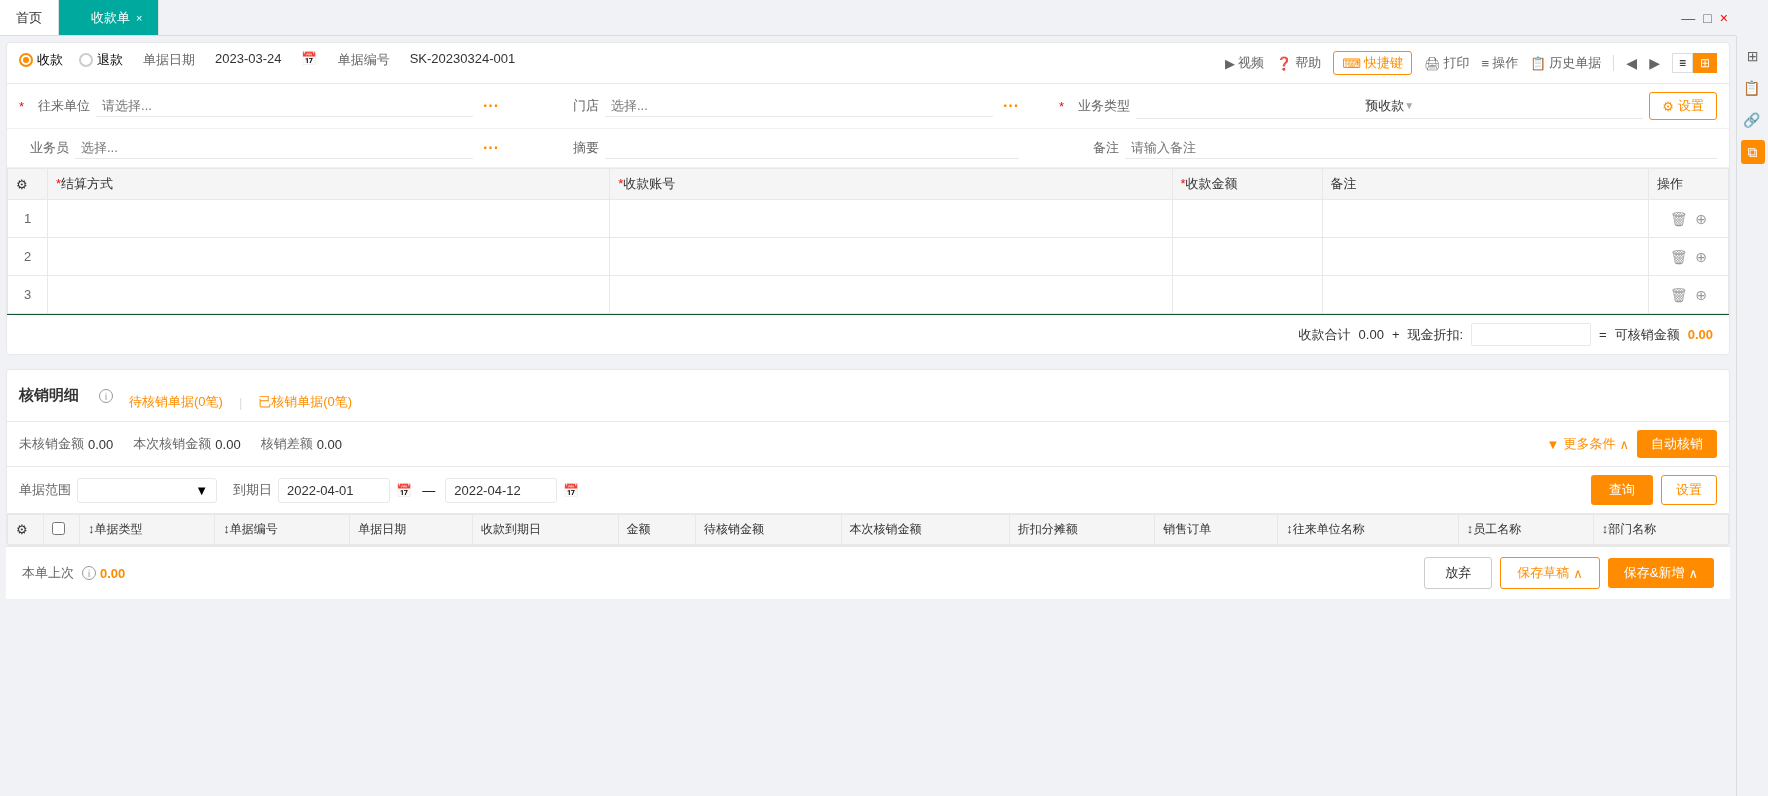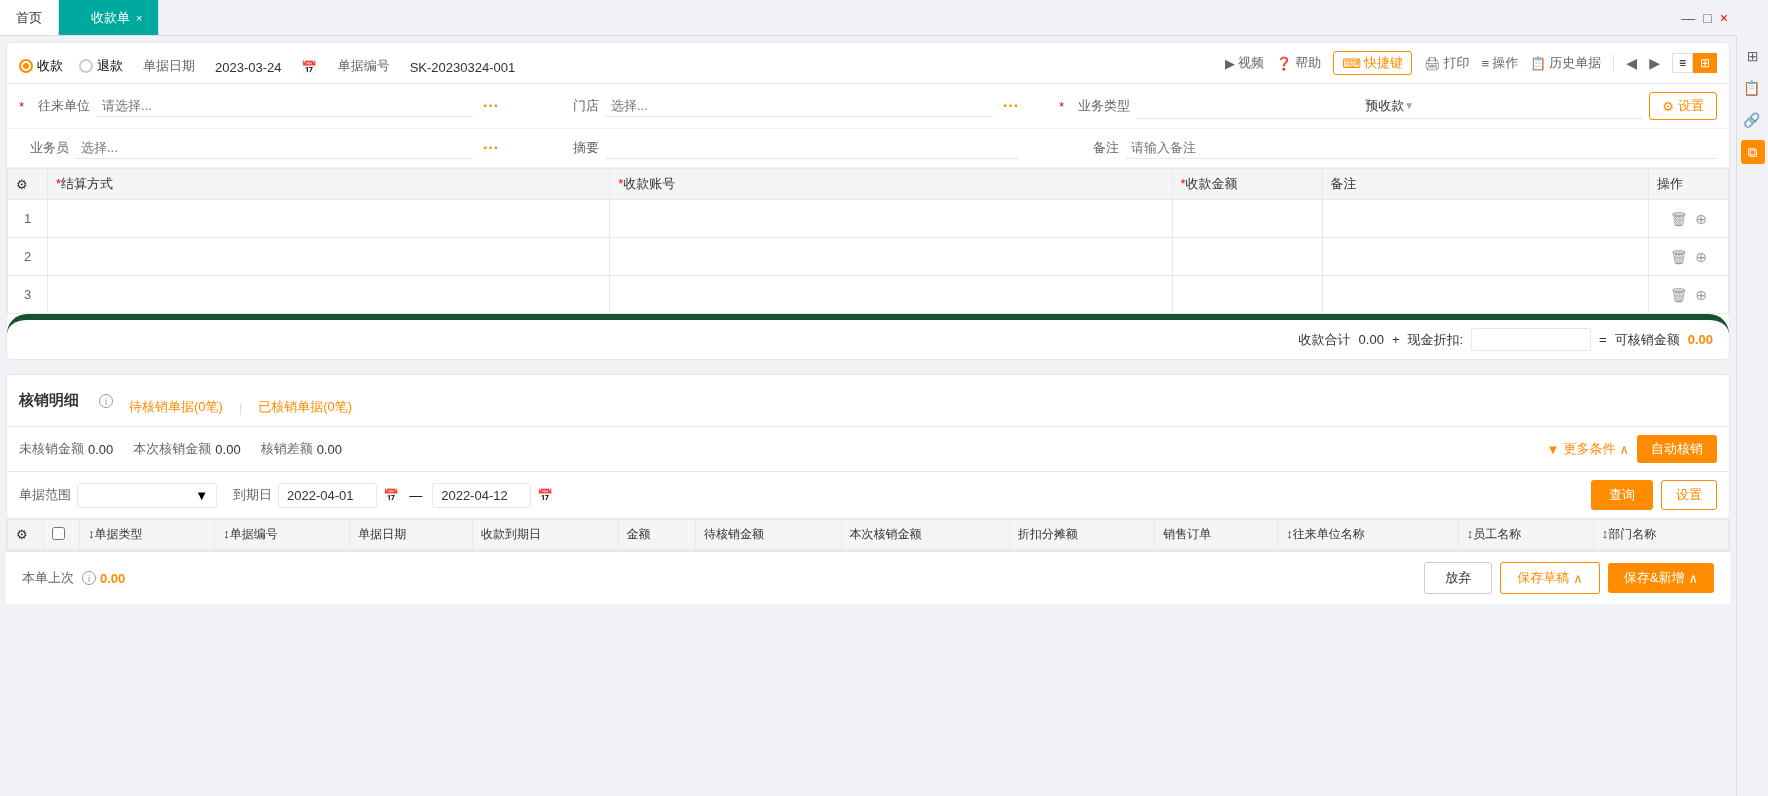--- a/index.html
+++ b/index.html
@@ -18,21 +18,21 @@
     .tab-item.home { background: #fff; color: #333; }
     .tab-close { margin-left: 6px; font-size: 11px; cursor: pointer; }
     .tab-bar-right { margin-left: auto; display: flex; align-items: center; padding-right: 8px; gap: 8px; }
     .tab-bar-right span { cursor: pointer; font-size: 14px; color: #666; }
 
     
     .main-content { background: #fff; margin: 6px; border-radius: 4px; border: 1px solid #e8e8e8; }
 
     
     .toolbar-row {
-      display: flex; align-items: flex-end; padding: 8px 12px; border-bottom: 1px solid #e8e8e8; gap: 20px;
+      display: flex; align-items: flex-start; padding: 8px 12px; border-bottom: 1px solid #e8e8e8; gap: 20px;
     }
     .radio-group { display: flex; align-items: center; gap: 16px; }
     .radio-item { display: flex; align-items: center; gap: 4px; cursor: pointer; }
     .radio-dot { width: 14px; height: 14px; border-radius: 50%; border: 2px solid #ccc; display: flex; align-items: center; justify-content: center; }
     .radio-dot.checked { border-color: #ff8c00; }
     .radio-dot.checked::after { content: ''; width: 6px; height: 6px; border-radius: 50%; background: #ff8c00; }
     .toolbar-spacer { flex: 1; }
     .toolbar-actions { display: flex; align-items: center; gap: 12px; }
     .action-btn { display: flex; align-items: center; gap: 3px; cursor: pointer; color: #666; font-size: 12px; }
     .action-btn.highlight { color: #ff8c00; border: 1px solid #ff8c00; padding: 2px 8px; border-radius: 3px; }
@@ -71,21 +71,21 @@
     }
     .data-table td { border: 1px solid #e8e8e8; padding: 4px 8px; height: 38px; }
     .data-table .row-num { text-align: center; width: 40px; color: #666; }
     .data-table .actions-cell { text-align: center; width: 80px; }
     .row-action { cursor: pointer; color: #999; font-size: 14px; margin: 0 2px; }
     .required-col { color: #f00; }
 
     
     .summary-row {
       display: flex; align-items: center; justify-content: flex-end; padding: 8px 16px;
-      border-top: 6px solid #14532d; gap: 8px; color: #333; border-radius: 20px;
+      border-top: 1px solid #14532d; gap: 8px; color: #333;
     }
     .summary-input {
       border: 1px solid #e8e8e8; padding: 3px 8px; width: 120px; outline: none;
       font-size: 13px; border-radius: 2px;
     }
     .summary-value { color: #ff8c00; font-weight: bold; }
 
     
     .section-sep { height: 8px; background: #f0f2f5; }
 
@@ -112,21 +112,21 @@
 
     
     .filter-row { display: flex; align-items: center; padding: 8px 12px; gap: 16px; border-bottom: 1px solid #e8e8e8; }
     .filter-group { display: flex; align-items: center; gap: 6px; }
     .filter-label { color: #666; }
     .filter-select {
       border: 1px solid #e8e8e8; padding: 4px 8px; border-radius: 3px; min-width: 140px;
       display: flex; align-items: center; justify-content: space-between; cursor: pointer; background: #fff;
     }
     .date-input {
-      border: 1px solid #e8e8e8; padding: 4px 8px; border-radius: 3px; width: 99px;
+      border: 1px solid #e8e8e8; padding: 4px 8px; border-radius: 3px; width: 112px;
       font-size: 13px; outline: none; color: #333;
     }
     .filter-row-right { margin-left: auto; display: flex; gap: 8px; }
     .query-btn {
       background: #ff8c00; color: #fff; border: none; padding: 5px 18px;
       border-radius: 3px; cursor: pointer; font-size: 13px;
     }
     .setting-btn2 {
       background: #fff; color: #ff8c00; border: 1px solid #ff8c00; padding: 5px 14px;
       border-radius: 3px; cursor: pointer; font-size: 13px;

